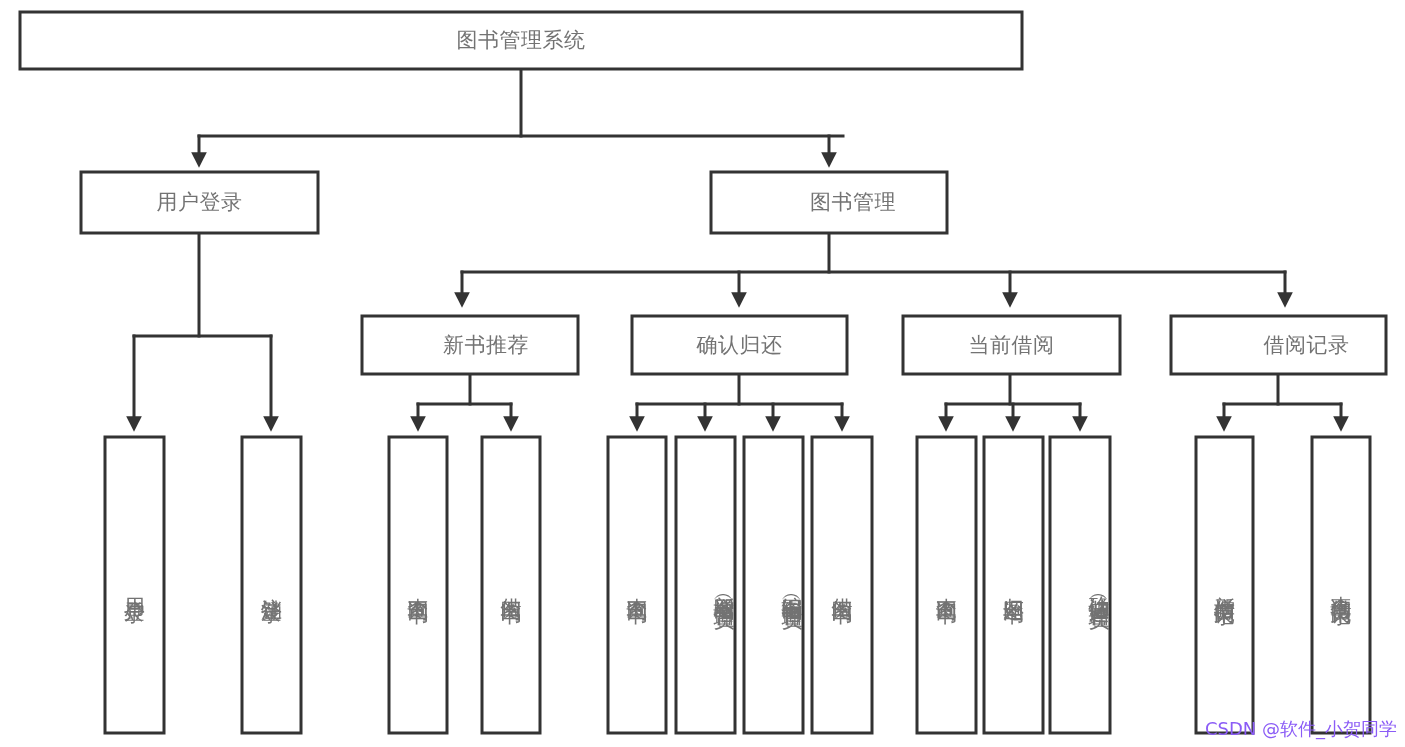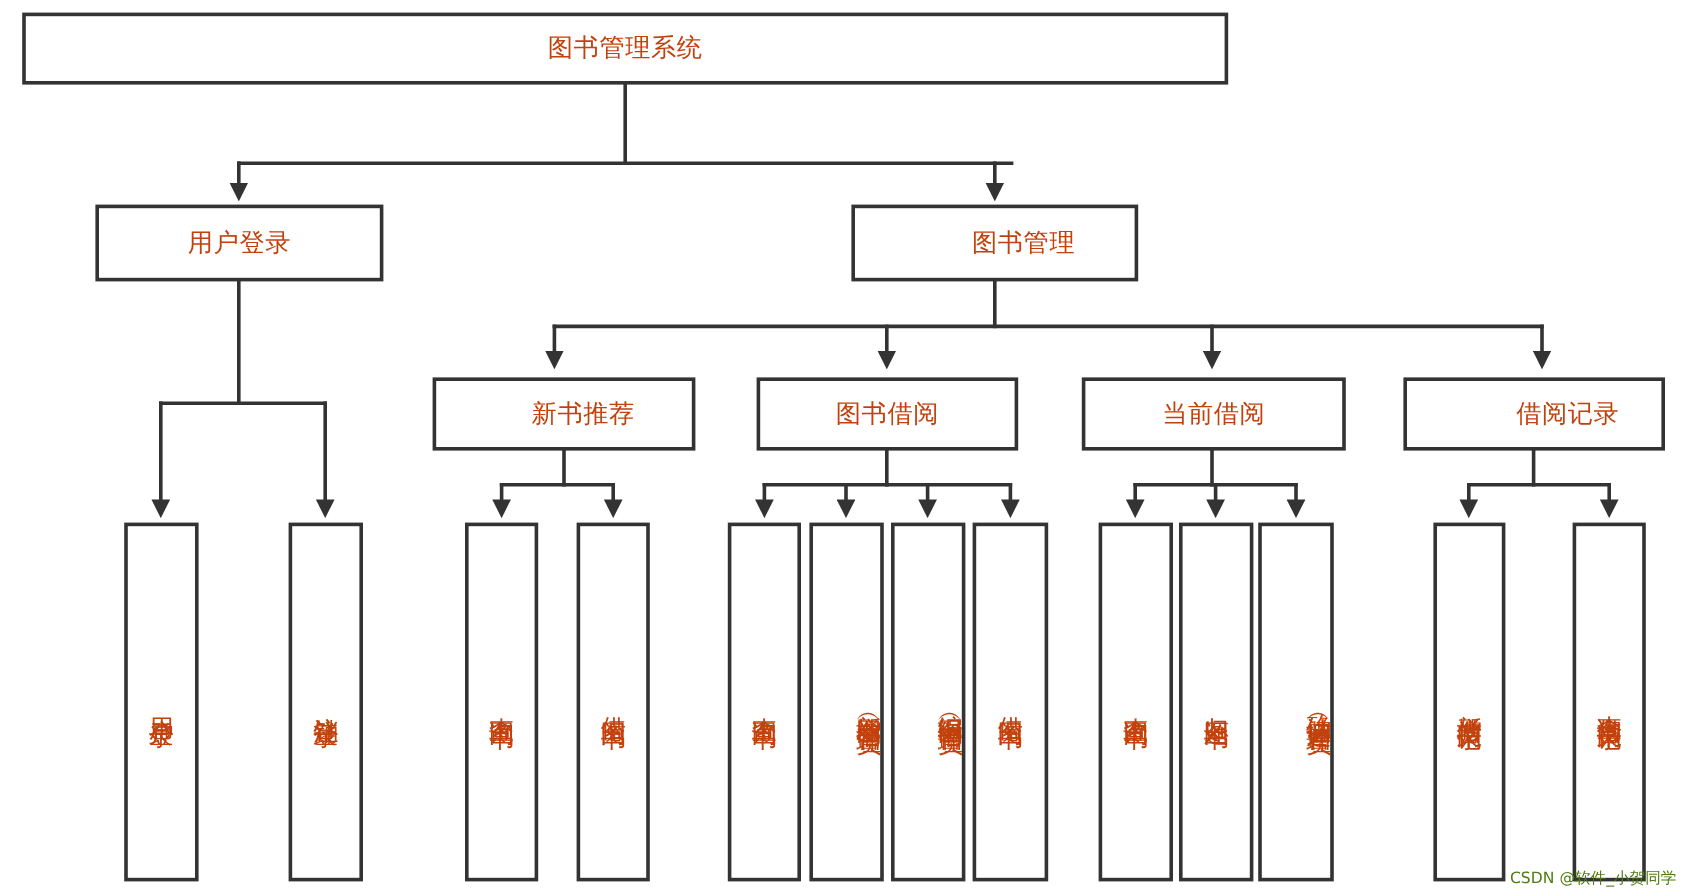--- a/index.html
+++ b/index.html
@@ -34,21 +34,21 @@
     stroke-width: 3;
     fill: none;
     stroke-linecap: square;
   }
   .arrow-head {
     fill: #333333;
     stroke: none;
   }
   .node-label {
     position: absolute;
-    color: #c2410c;
+    color: #737373;
     font-family: "DejaVu Sans", "Liberation Sans", sans-serif;
     display: flex;
     align-items: center;
     justify-content: center;
     text-align: left;
     pointer-events: none;
     line-height: 1.05;
   }
   .label-h {
     font-size: 21px;
@@ -65,22 +65,22 @@
     box-sizing: border-box;
   }
   .label-v.center-v {
     align-items: center;
     padding-top: 0;
   }
   .watermark {
     position: absolute;
     right: 8px;
     bottom: 6px;
-    font-size: 13px;
-    color: #4d7c0f;
+    font-size: 18px;
+    color: #8b5cf6;
     font-family: "DejaVu Sans", "Liberation Sans", sans-serif;
     white-space: nowrap;
   }
 </style>
 </head>
 <body>
 
 <div id="diagram-root">
 
   <svg id="flow" viewBox="0 0 1405 747">
@@ -168,21 +168,21 @@
     <rect class="node-box" x="1196" y="437" width="57" height="296"></rect>
     <rect class="node-box" x="1312" y="437" width="58" height="296"></rect>
   </svg>
 
   <div class="node-label label-h" style="left:20px; top:12px; width:1002px; height:57px;">图书管理系统</div>
 
   <div class="node-label label-h" style="left:81px; top:172px; width:237px; height:61px;">用户登录</div>
   <div class="node-label label-h" style="left:711px; top:172px; width:284px; height:61px;">图书管理</div>
 
   <div class="node-label label-h" style="left:362px; top:316px; width:216px; height:58px;padding-left:16px;">新书推荐</div>
-  <div class="node-label label-h" style="left:632px; top:316px; width:215px; height:58px;">图书借阅</div>
+  <div class="node-label label-h" style="left:632px; top:316px; width:215px; height:58px;">确认归还</div>
   <div class="node-label label-h" style="left:903px; top:316px; width:217px; height:58px;border-radius:12px;">当前借阅</div>
   <div class="node-label label-h" style="left:1199px; top:316px; width:215px; height:58px;">借阅记录</div>
 
   <div class="node-label label-v center-v" style="left:105px; top:437px; width:59px; height:296px;">用户登录</div>
   <div class="node-label label-v center-v" style="left:242px; top:437px; width:59px; height:296px;">注销登录</div>
   <div class="node-label label-v center-v" style="left:389px; top:437px; width:58px; height:296px;">查询图书</div>
   <div class="node-label label-v center-v" style="left:482px; top:437px; width:58px; height:296px;">借阅图书</div>
   <div class="node-label label-v center-v" style="left:608px; top:437px; width:58px; height:296px;">查询图书</div>
   <div class="node-label label-v" style="left:676px; top:437px; width:59px; height:296px;">新增图书（管理员）</div>
   <div class="node-label label-v" style="left:744px; top:437px; width:59px; height:296px;">编辑图书（管理员）</div>

